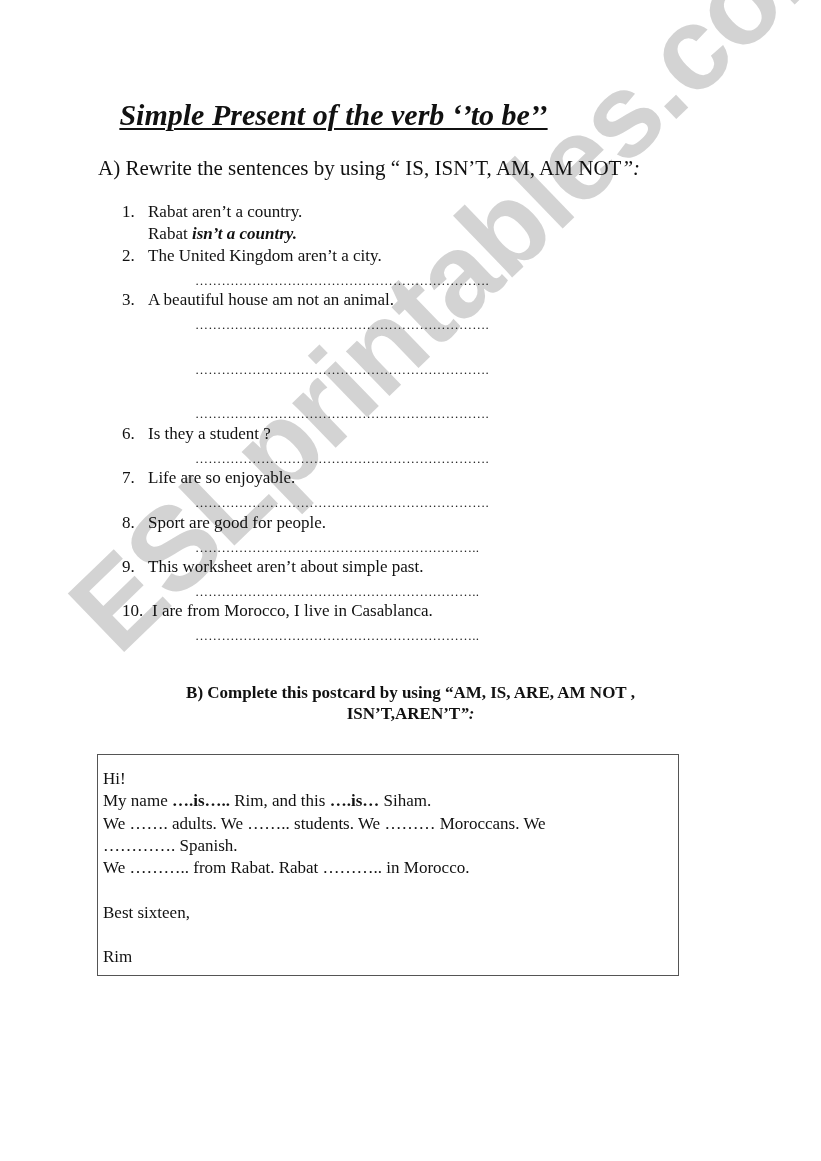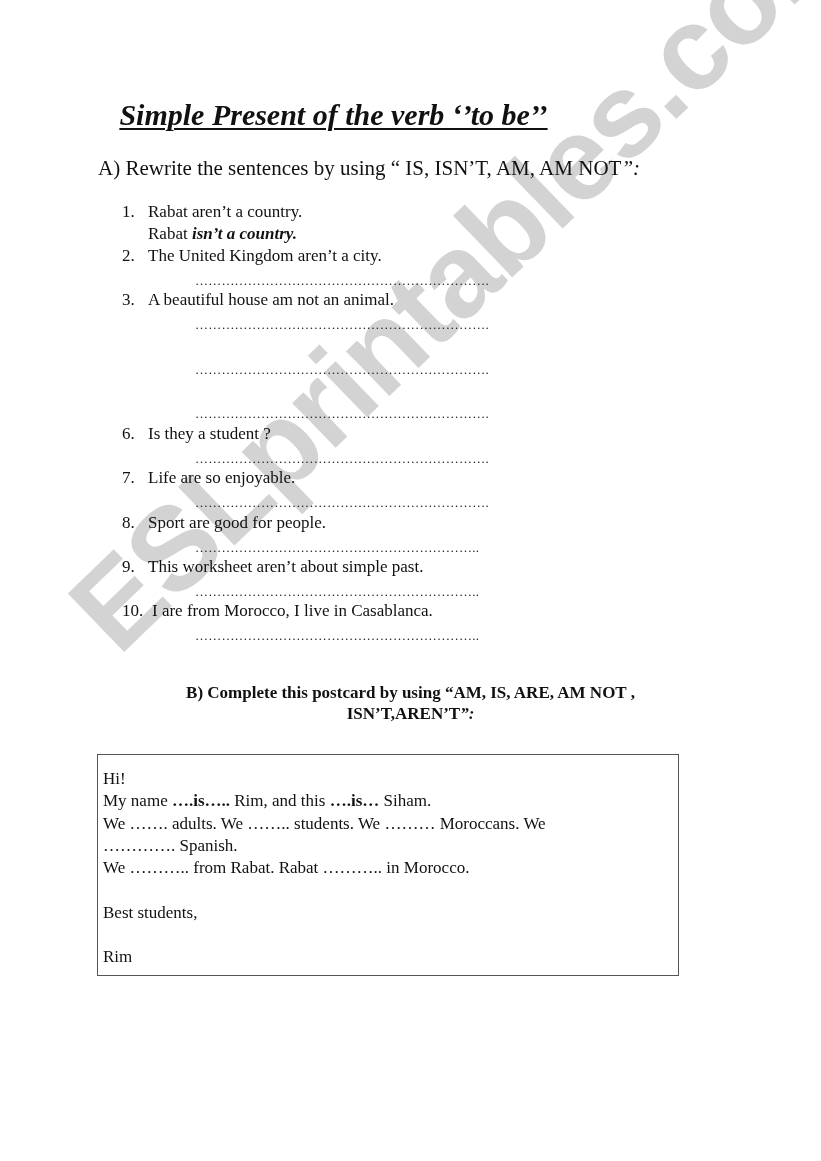--- a/index.html
+++ b/index.html
@@ -93,18 +93,18 @@
 
   <div class="postcard">
     <div class="line">Hi!</div>
     <div class="line">
       <span>My name </span><b>….is…..</b><span> Rim, and this </span><b>….is…</b><span> Siham.</span>
     </div>
     <div class="line">We ……. adults. We …….. students. We ……… Moroccans. We</div>
     <div class="line">…………. Spanish.</div>
     <div class="line">We ……….. from Rabat. Rabat ……….. in Morocco.</div>
     <div class="line"></div>
-    <div class="line">Best students,</div>
+    <div class="line">Best sixteen,</div>
     <div class="line"></div>
     <div class="line">Rim</div>
   </div>
 
 </div>
 
 </body></html>

